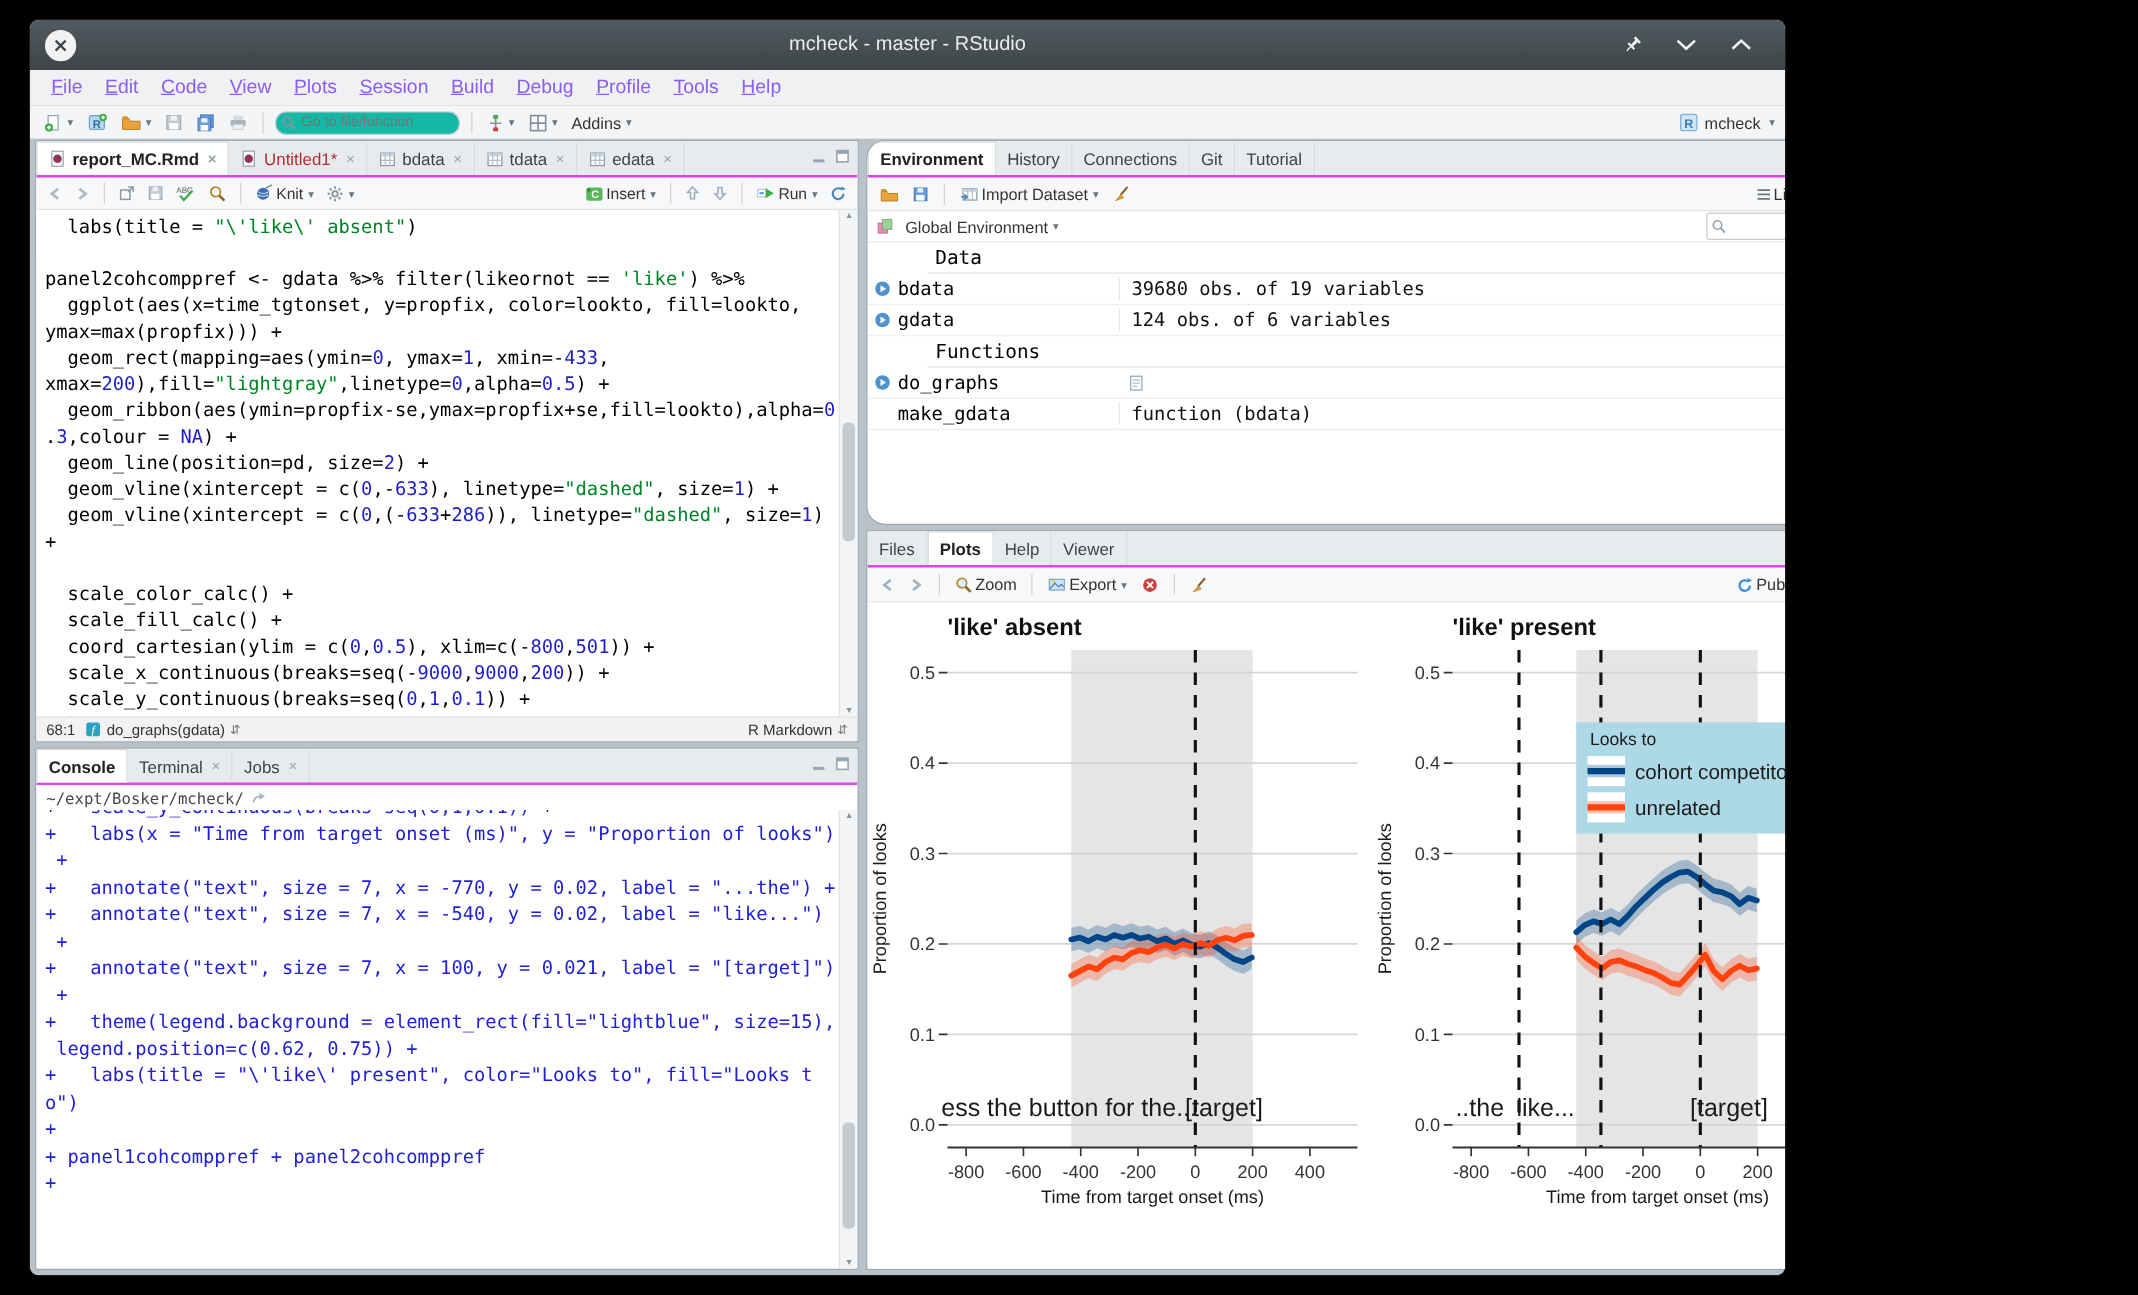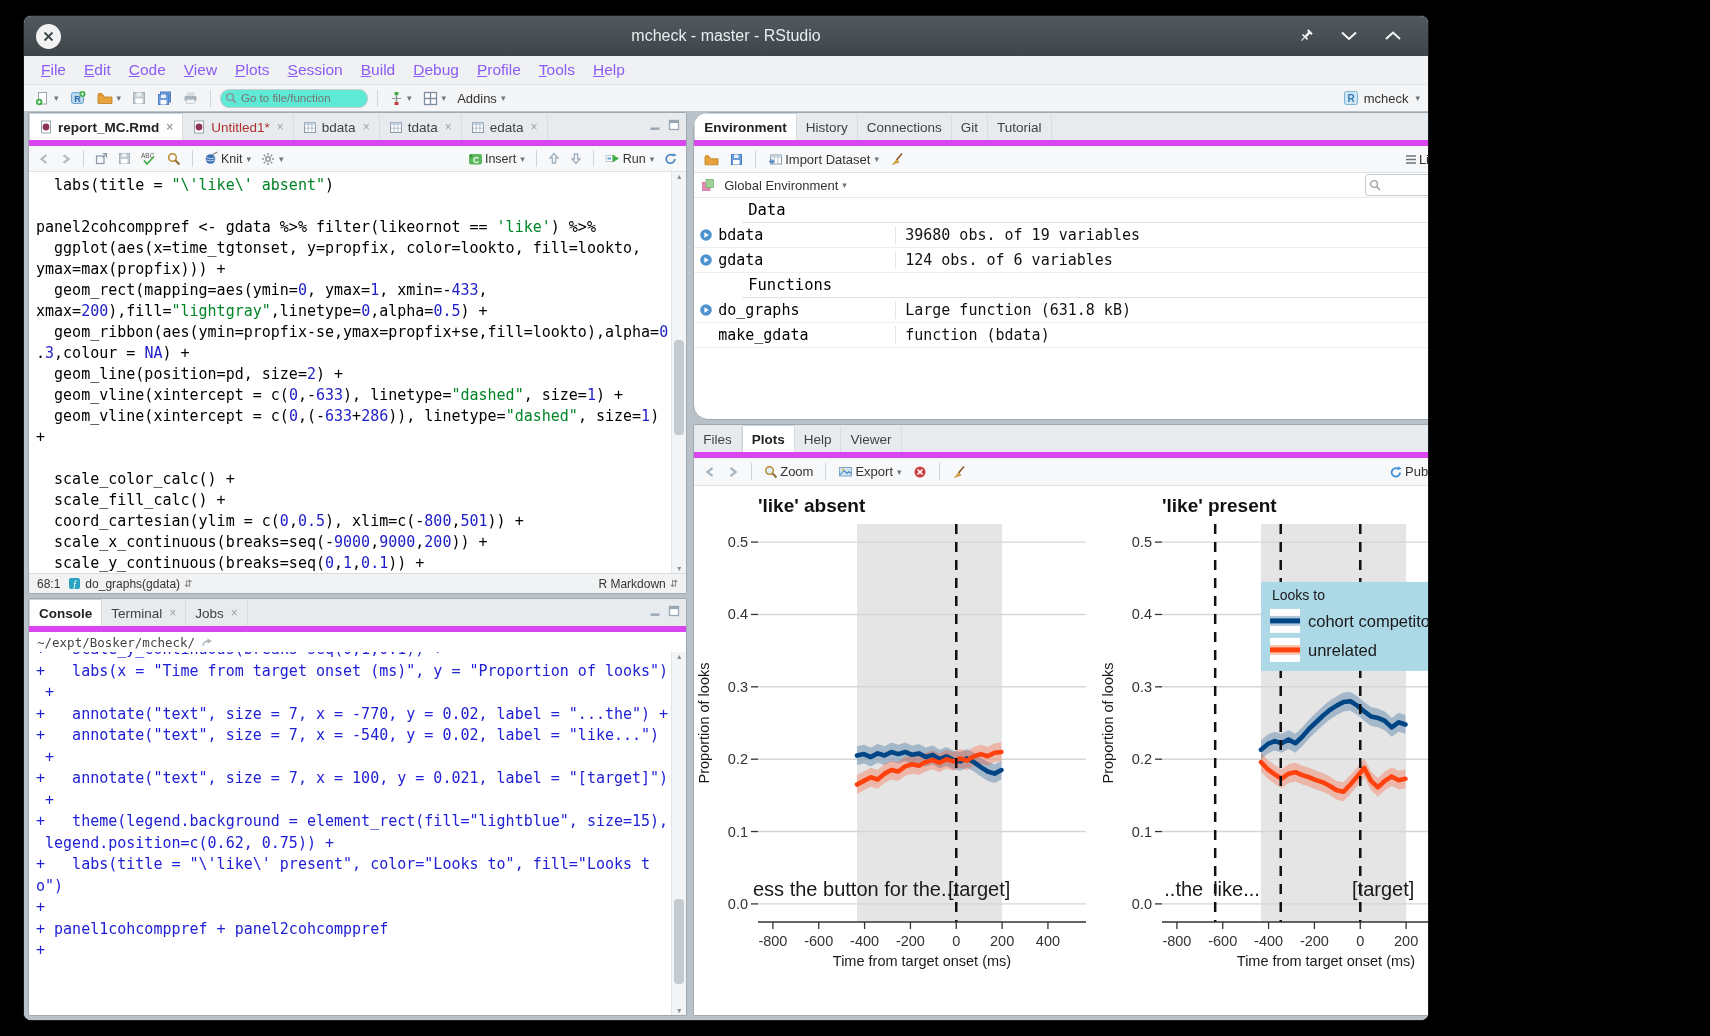--- a/index.html
+++ b/index.html
@@ -13,38 +13,38 @@
   .tb-right{margin-left:auto;display:flex;align-items:center;gap:26px;padding-right:26px;}
   .tb-right .ic{opacity:.95;}
   
   .menubar{height:28px;background:#f0f1f2;display:flex;align-items:center;padding-left:8px;border-bottom:1px solid #e3e5e7;}
   .menu-item{display:inline-block;padding:3px 9px;font-size:15.5px;color:#8b5cf6;cursor:pointer;}
   .menu-item::first-letter{text-decoration:underline;}
   .maintoolbar{height:26px;background:#f4f5f6;border-bottom:1px solid #d4d8da;display:flex;align-items:center;padding:0 8px;gap:5px;}
   .sep{width:1px;height:17px;background:#d0d4d7;margin:0 4px;}
   .tbtn{display:flex;align-items:center;gap:2px;padding:1px 3px;border-radius:3px;cursor:pointer;}
   .dd::after{content:"▾";font-size:9px;color:#6c757c;margin-left:2px;}
-  .goto-input{width:120px;height:17px;border:1px solid #c7ccd0;border-radius:9px;background:#5eead4;font-size:11.5px;
+  .goto-input{width:120px;height:17px;border:1px solid #c7ccd0;border-radius:9px;background:#14b8a6;font-size:11.5px;
     padding:0 6px 0 20px;color:#444;outline:none;font-family:"Liberation Sans",sans-serif;}
   .goto-wrap{position:relative;display:flex;align-items:center;}
   .goto-wrap .ic{position:absolute;left:5px;}
   .tool-label{font-size:13px;color:#333;}
   .proj{margin-left:auto;display:flex;align-items:center;gap:5px;cursor:pointer;}
   
   .workspace{position:absolute;top:95px;bottom:0;left:0;right:0;background:#b9c2c9;padding:1px 4px 4px 4px;display:flex;gap:6px;}
   .col{display:flex;flex-direction:column;gap:4px;}
   .col.left{width:755px;}
   .col.right{flex:1;}
   .pane{background:#fff;border:1px solid #9fa9b1;border-radius:2px;overflow:hidden;display:flex;flex-direction:column;}
   #source-pane{height:480px;}
   #console-pane{flex:1;}
   #env-pane{height:306px;border-radius:15px;}
   #plots-pane{flex:1;}
   
-  .tabstrip{height:27px;background:#e7ebee;border-bottom:6px solid #d946ef;display:flex;align-items:flex-end;flex-shrink:0;position:relative;}
+  .tabstrip{height:27px;background:#e7ebee;border-bottom:2px solid #d946ef;display:flex;align-items:flex-end;flex-shrink:0;position:relative;}
   .tab{display:flex;align-items:center;gap:5px;padding:0 9px;height:26px;font-size:13.5px;color:#3c4348;cursor:pointer;
     border-right:1px solid #d8dde0;}
   .tab.active{background:#fff;border-top:1px solid #cdd3d7;border-left:1px solid #cdd3d7;font-weight:bold;color:#222;}
   .tab .tab-x{color:#9aa3aa;font-size:12px;margin-left:2px;}
   .tab.modified .tab-label{color:#b02f2f;}
   .minmax{position:absolute;right:6px;top:6px;display:flex;gap:7px;}
   
   .edbar{height:25px;background:#f7f8f9;border-bottom:1px solid #e0e3e5;display:flex;align-items:center;padding:0 6px;gap:4px;flex-shrink:0;}
   .edbar .tool-label{font-size:12.5px;}
   .push{margin-left:auto;}
@@ -681,21 +681,20 @@
             <div class="envrow">
               <div class="env-name">
                 <span class="ic">
                   <svg width="14" height="14">
                     <circle cx="7" cy="7" r="5.8" fill="#4f93ce"></circle>
                     <path d="M5.4 4.2 L9.8 7 L5.4 9.8 z" fill="#fff"></path>
                   </svg>
                 </span>
                 <span>do_graphs</span>
               </div>
-              <div class="env-val">Large function (631.8 kB)</div>
               <div class="env-icon">
                 <span class="ic">
                   <svg width="12" height="13">
                     <rect x="1.5" y="1" width="9" height="11" fill="#fff" stroke="#9aa5ad"></rect>
                     <g stroke="#b3bcc4">
                       <line x1="3" y1="4" x2="9" y2="4"></line>
                       <line x1="3" y1="6.5" x2="9" y2="6.5"></line>
                       <line x1="3" y1="9" x2="7" y2="9"></line>
                     </g>
                   </svg>

